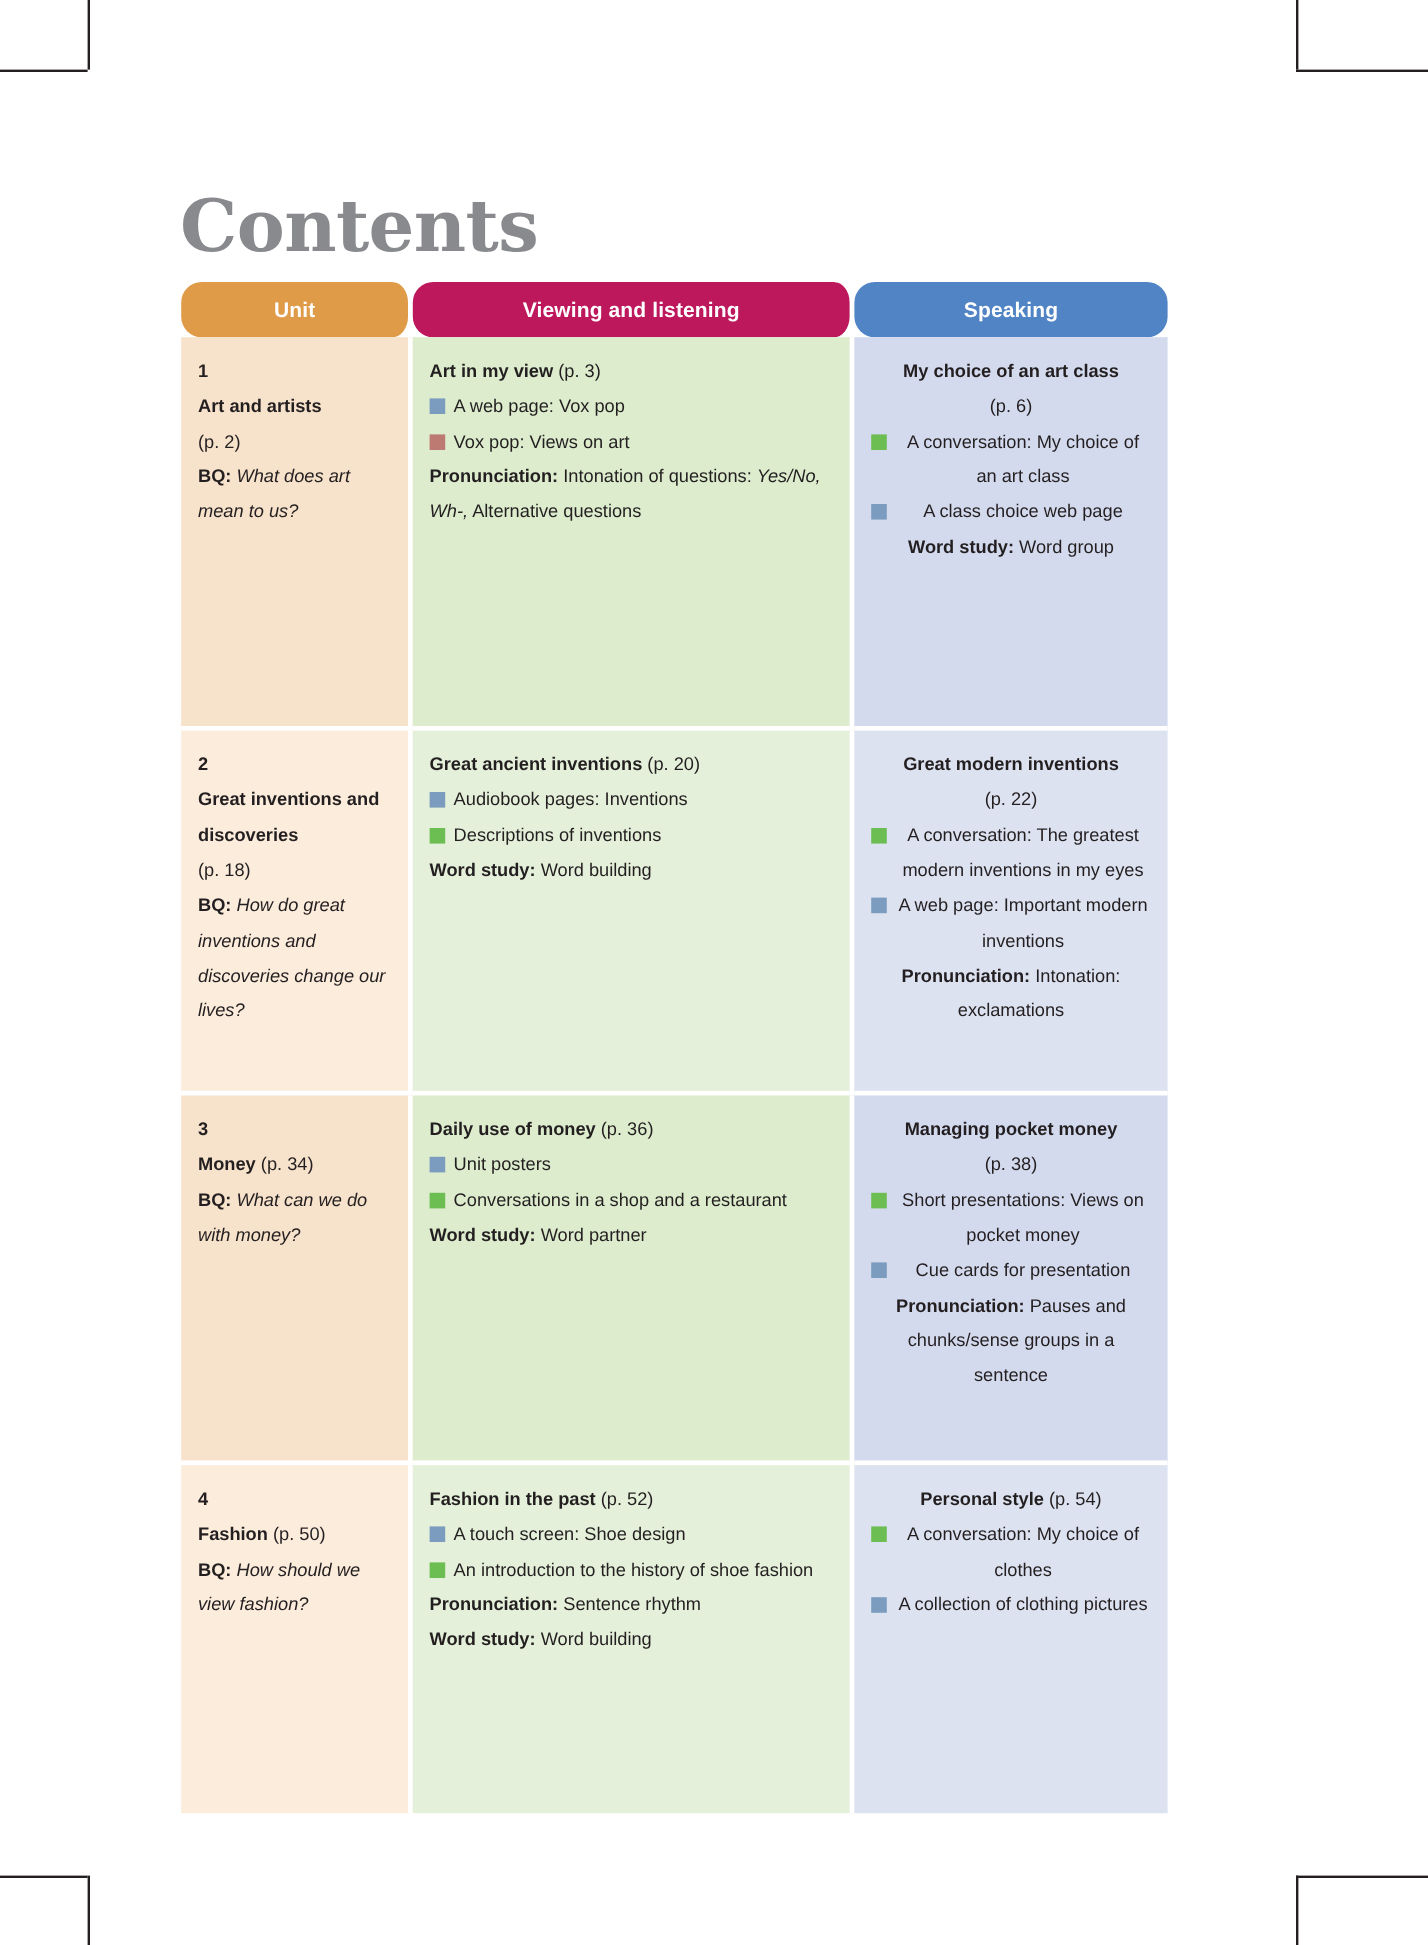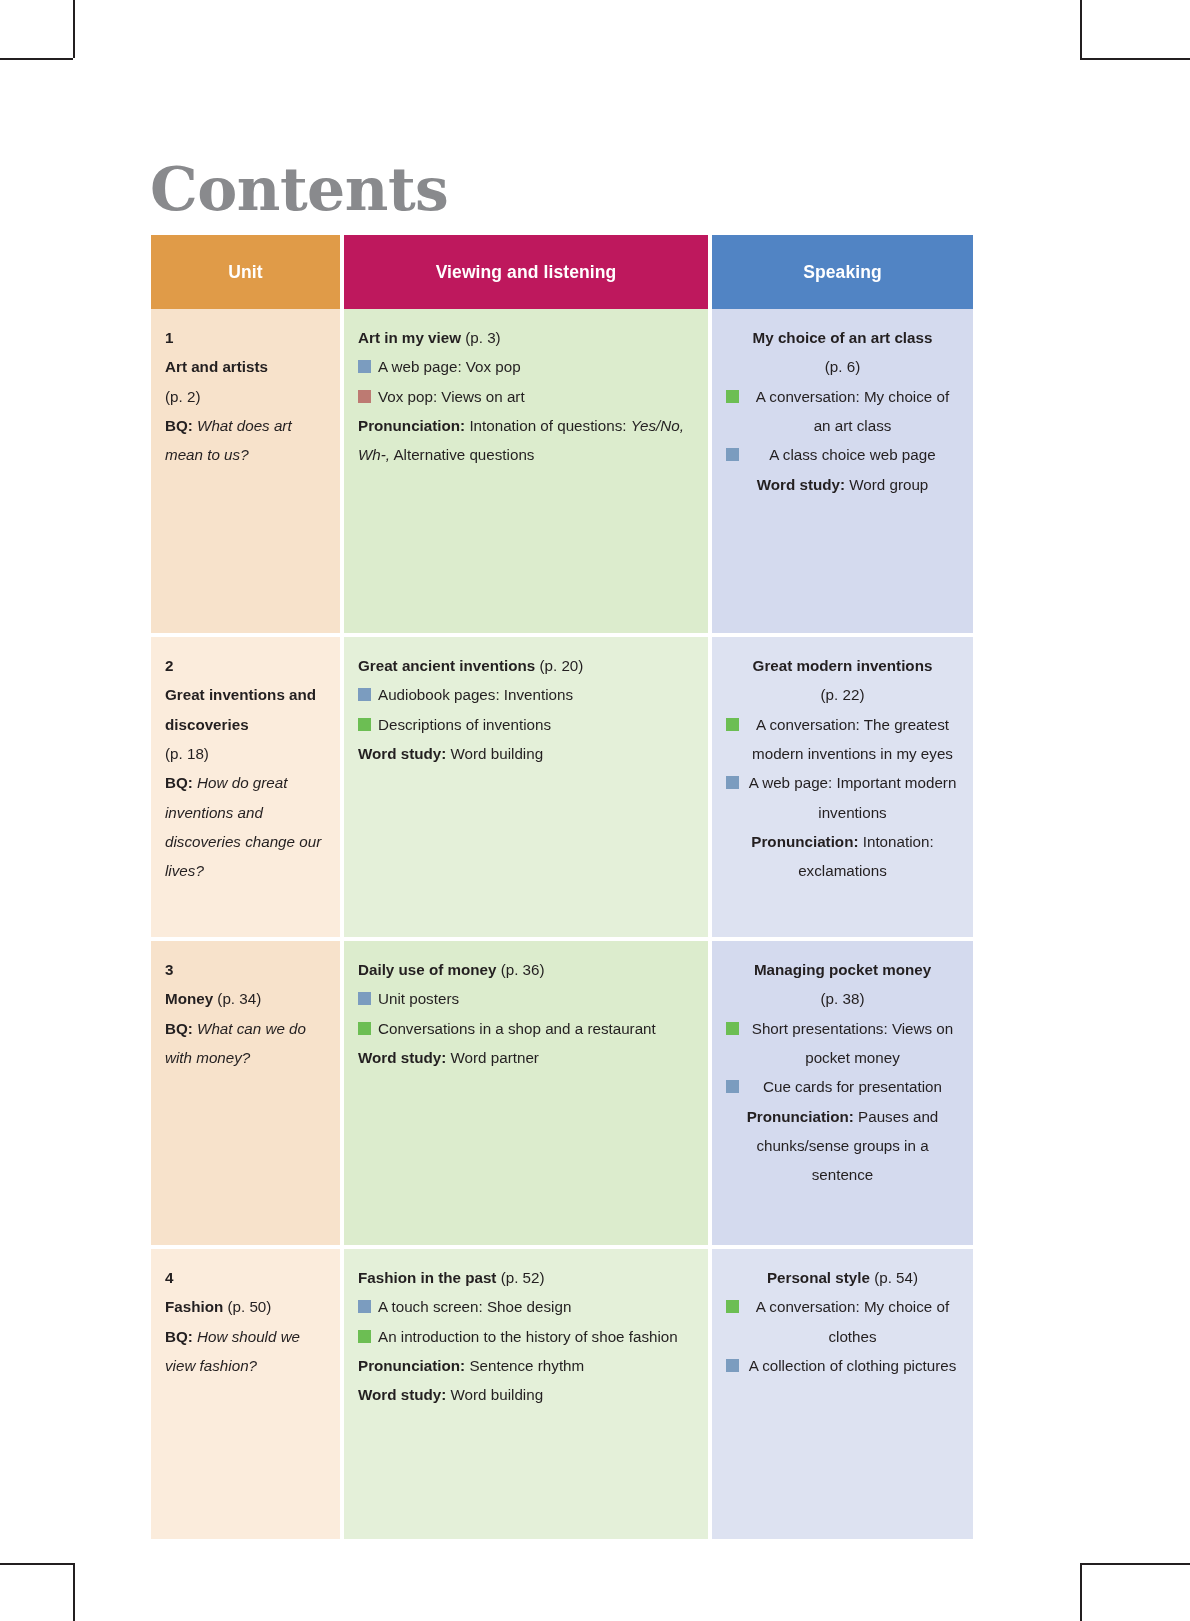--- a/index.html
+++ b/index.html
@@ -61,22 +61,23 @@
   #contents-table col.c-speaking { width: 261px; }
 
   thead th {
     height: 46px;
     color: #ffffff;
     font-size: 17.5px;
     font-weight: bold;
     text-align: center;
     vertical-align: middle;
     letter-spacing: 0.1px;
-    padding: 14px;
+    padding: 0;
     border-right: 4px solid #ffffff;
+    border-radius: 17px;
   }
   thead th:last-child { border-right: none; }
 
   th.h-unit     { background: #e09b48; }
   th.h-viewing  { background: #be185d; }
   th.h-speaking { background: #5184c4; margin-top: 36px; }
 
   tbody td {
     vertical-align: top;
     padding: 14px 14px 18px 14px;

